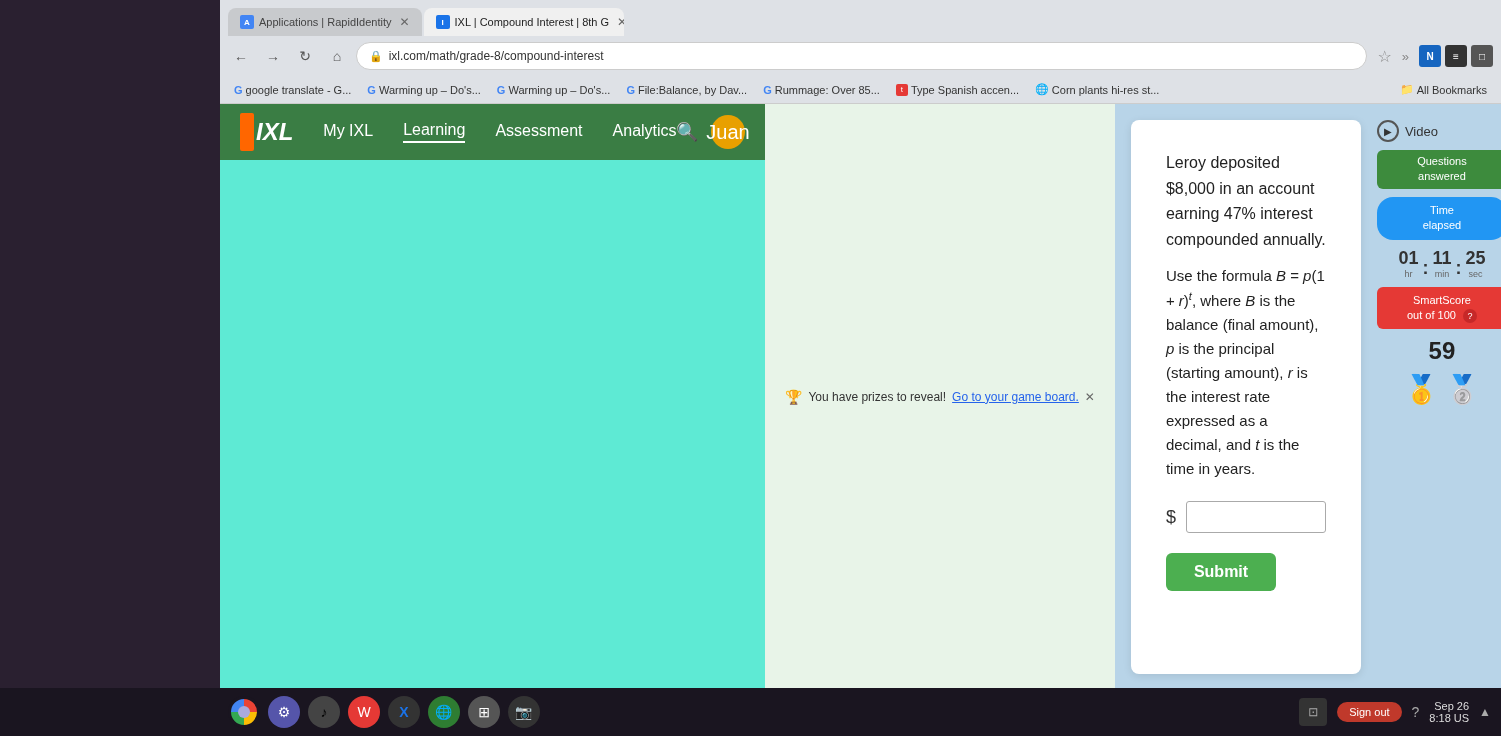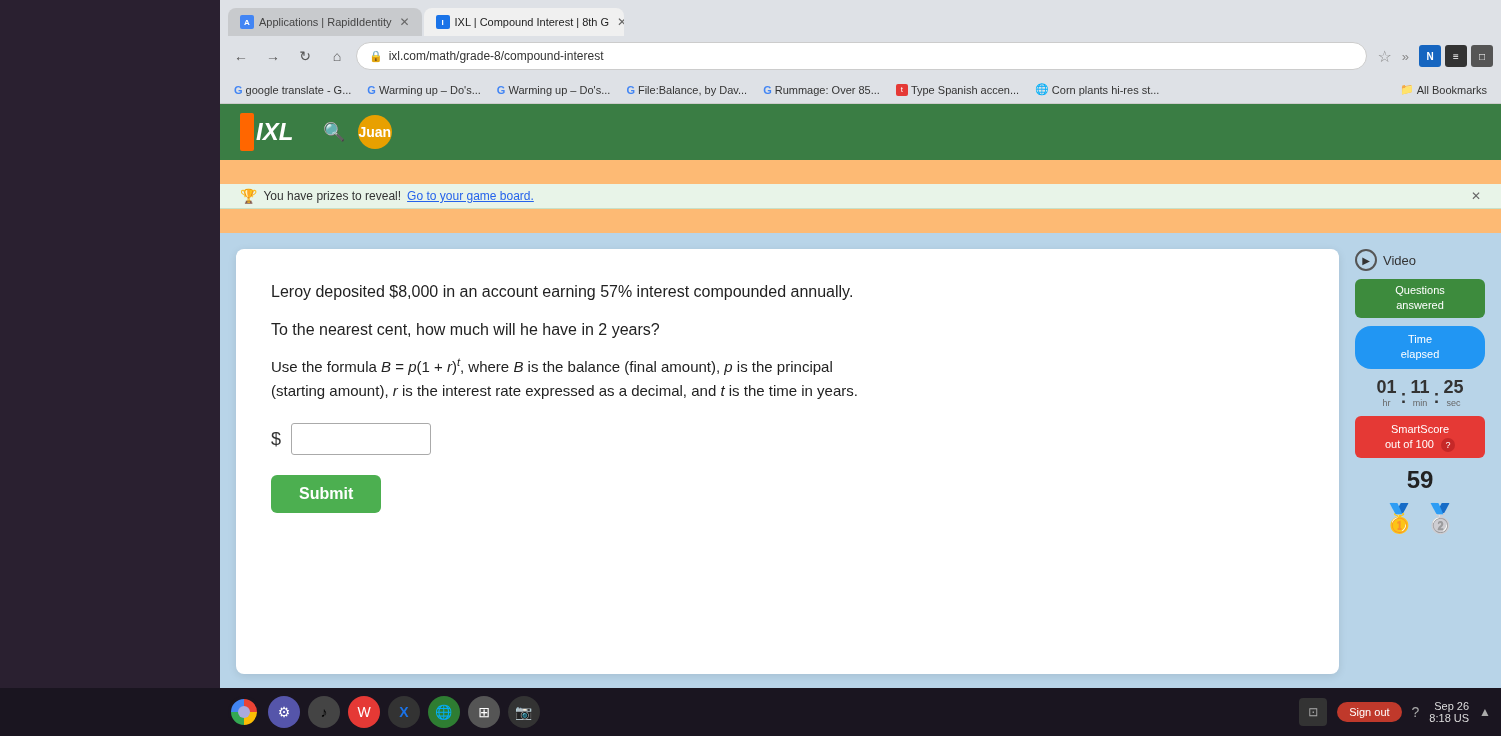--- a/index.html
+++ b/index.html
@@ -139,25 +139,23 @@
       gap: 3px;
       padding: 2px 6px;
       border-radius: 3px;
       cursor: pointer;
       white-space: nowrap;
     }
 
     
     .ixl-main {
       flex: 1;
-      background: #fdba74;
+      background: #5eead4;
       overflow: hidden;
       display: flex;
-      flex-direction: column;
-      gap: 24px;
     }
 
     
     .ixl-header {
       background: #3a7d44;
       height: 56px;
       display: flex;
       align-items: center;
       padding: 0 20px;
       flex-shrink: 0;
@@ -204,21 +202,21 @@
     .search-icon-btn {
       color: white;
       font-size: 18px;
       cursor: pointer;
     }
     .user-avatar {
       background: #e8a000;
       border-radius: 50%;
       width: 34px; height: 34px;
       display: flex; align-items: center; justify-content: center;
-      color: white; font-weight: bold; font-size: 14px;
+      color: white; font-weight: normal; font-size: 20px;
     }
 
     
     .prize-banner {
       background: #e8f4e8;
       border-bottom: 1px solid #c8e0c8;
       padding: 4px 20px;
       font-size: 12px;
       color: #333;
       display: flex;
@@ -550,39 +548,44 @@
     </div>
   </div>
 
   <div class="ixl-main">
 
     <div class="ixl-header">
       <div class="ixl-logo">
         <div class="ixl-logo-box"></div>
         <span class="ixl-logo-text">IXL</span>
       </div>
+      <div class="ixl-nav">
+        <span class="ixl-nav-item">My IXL</span>
+        <span class="ixl-nav-item active">Learning</span>
+        <span class="ixl-nav-item">Assessment</span>
+        <span class="ixl-nav-item">Analytics</span>
+      </div>
       <div class="ixl-header-right">
         <span class="search-icon-btn">🔍</span>
         <div class="user-avatar">Juan</div>
       </div>
     </div>
 
     <div class="prize-banner">
       <span class="prize-trophy">🏆</span>
       <span>You have prizes to reveal! </span>
       <span class="prize-link">Go to your game board.</span>
       <span class="prize-close">✕</span>
     </div>
 
 
     <div class="content-area">
 
       <div class="question-card">
-        <div class="question-text">Leroy deposited $8,000 in an account earning 57% interest compounded annually.</div>
-        <div class="question-text">To the nearest cent, how much will he have in 2 years?</div>
+        <div class="question-text">Leroy deposited $8,000 in an account earning 47% interest compounded annually.</div>
         <div class="formula-text">
           Use the formula <span class="italic">B</span> = <span class="italic">p</span>(1 + <span class="italic">r</span>)<sup><span class="italic">t</span></sup>, where <span class="italic">B</span> is the balance (final amount), <span class="italic">p</span> is the principal<br>
           (starting amount), <span class="italic">r</span> is the interest rate expressed as a decimal, and <span class="italic">t</span> is the time in years.
         </div>
         <div class="answer-row">
           <span class="dollar-sign">$</span>
           <input class="answer-input" type="text" style="">
         </div>
         <button class="submit-btn">Submit</button>
       </div>

